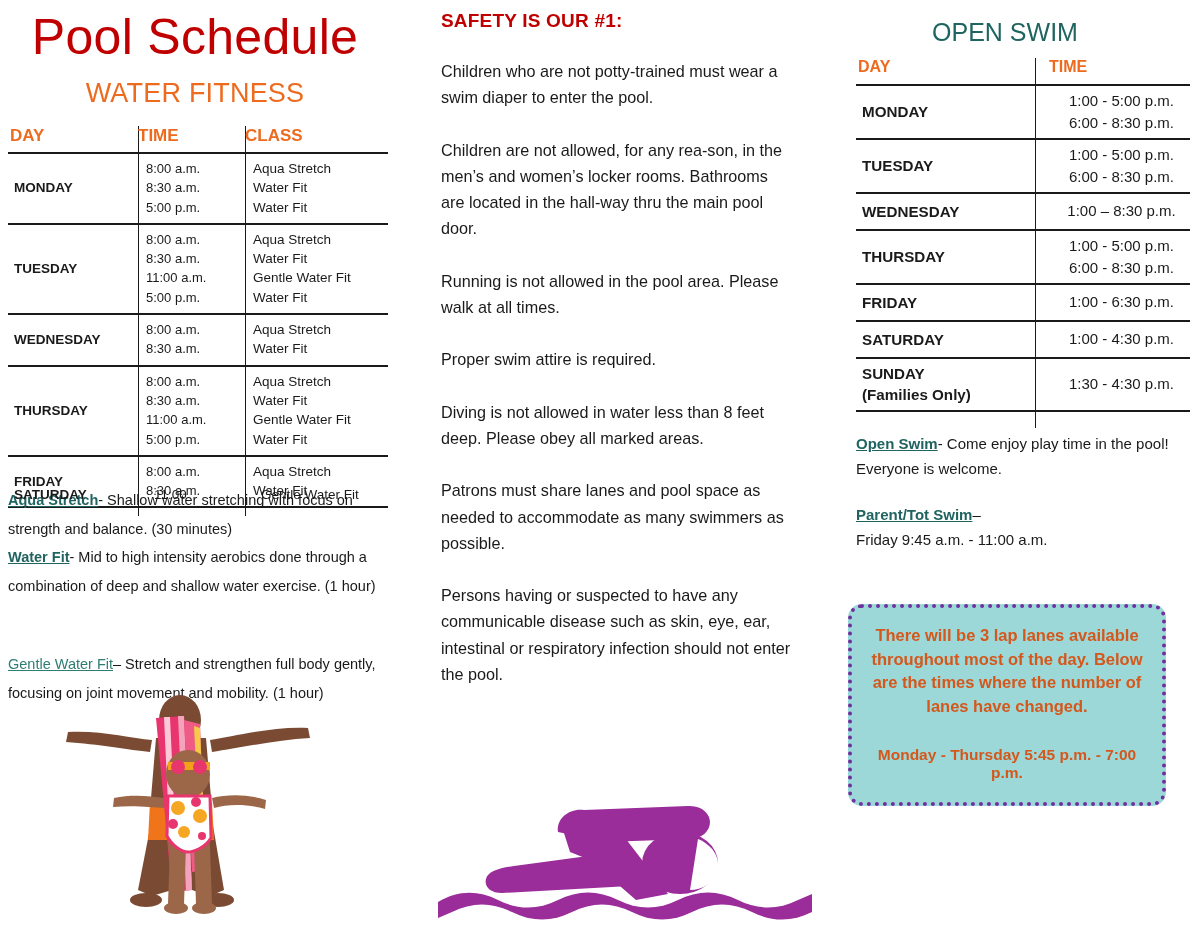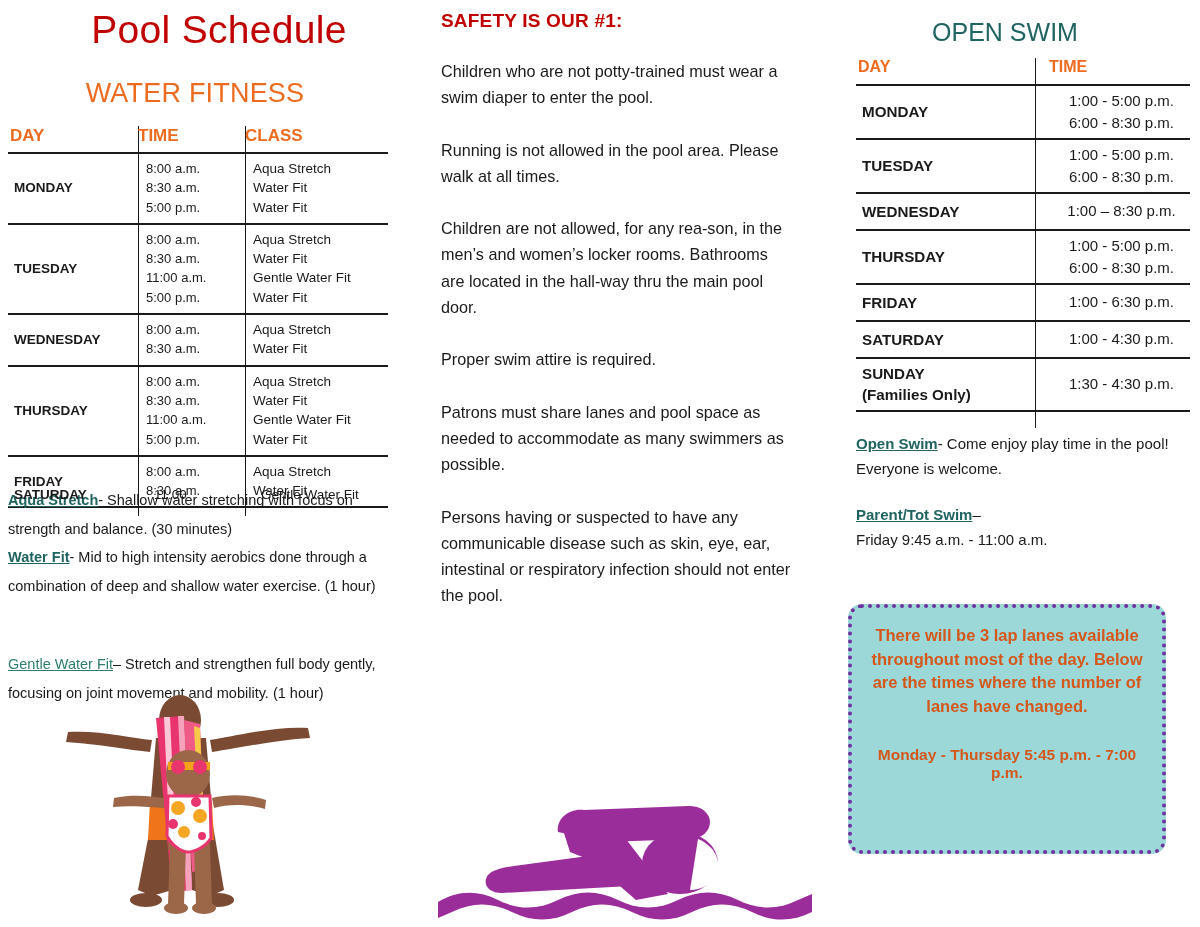--- a/index.html
+++ b/index.html
@@ -19,25 +19,24 @@
     position: absolute;
     inset: 0;
   }
 
   
   .col1 { position: absolute; left: 0; top: 0; width: 400px; height: 927px; }
 
   .main-title {
     position: absolute; left: 0; top: 8px; width: 390px;
     text-align: center;
-    font-size: 39px;
+    font-size: 50px;
     color: #C00000;
     font-weight: normal;
     letter-spacing: .3px;
-    margin-left: 24px;
   }
   .sub-title {
     position: absolute; left: 0; top: 78px; width: 390px;
     text-align: center;
     font-size: 27px;
     color: #ED6B1F;
     font-weight: normal;
     letter-spacing: .2px;
   }
 
@@ -169,21 +168,21 @@
 
   .os-note {
     position: absolute; left: 16px; width: 336px;
     font-size: 15px; line-height: 24.5px;
   }
   .note-open { top: 432px; }
   .note-tot  { top: 503px; }
 
   .callout {
     position: absolute; left: 848px; top: 604px;
-    width: 318px; height: 250px;
+    width: 318px; height: 202px;
     background: #9DD8D8;
     border: 4px dotted #7030A0;
     border-radius: 14px;
     box-sizing: border-box;
     padding: 16px 14px 0 14px;
   }
   .callout .c-main {
     text-align: center;
     color: #D4571B;
     font-weight: bold;
@@ -366,23 +365,24 @@
           <circle cx="142" cy="146" r="4"></circle>
         </g>
       </svg>
     </div>
   </div>
 
   <div class="col2">
     <div class="safety-title">SAFETY IS OUR #1:</div>
     <div class="safety-body">
       <p>Children who are not potty-trained must wear a swim diaper to enter the pool.</p>
+      <p>Children are not allowed, for any      rea-son, in the men’s and women’s    locker rooms. Bathrooms are located in the hall-way thru the main pool door.</p>
       <p>Running is not allowed in the pool area. Please walk at all times.</p>
-      <p>Children are not allowed, for any      rea-son, in the men’s and women’s    locker rooms. Bathrooms are located in the hall-way thru the main pool door.</p>
       <p>Proper swim attire is required.</p>
+      <p>Diving is not allowed in water less than 8 feet deep. Please obey all marked   areas.</p>
       <p>Patrons must share lanes and pool space as needed to accommodate as many swimmers as possible.</p>
       <p>Persons having or suspected to have any communicable disease such as skin, eye, ear, intestinal or respiratory      infection should not enter the pool.</p>
     </div>
 
     <div class="swimmer">
       <svg viewBox="0 0 390 130" width="390" height="130" xmlns="http://www.w3.org/2000/svg">
         <g fill="#9B2D9B">
 
           <path d="M128 42 C126 28 140 18 154 20 L258 16 C272 15 280 24 280 32 C280 41 272 49 259 49 L176 52 Z"></path>
 

